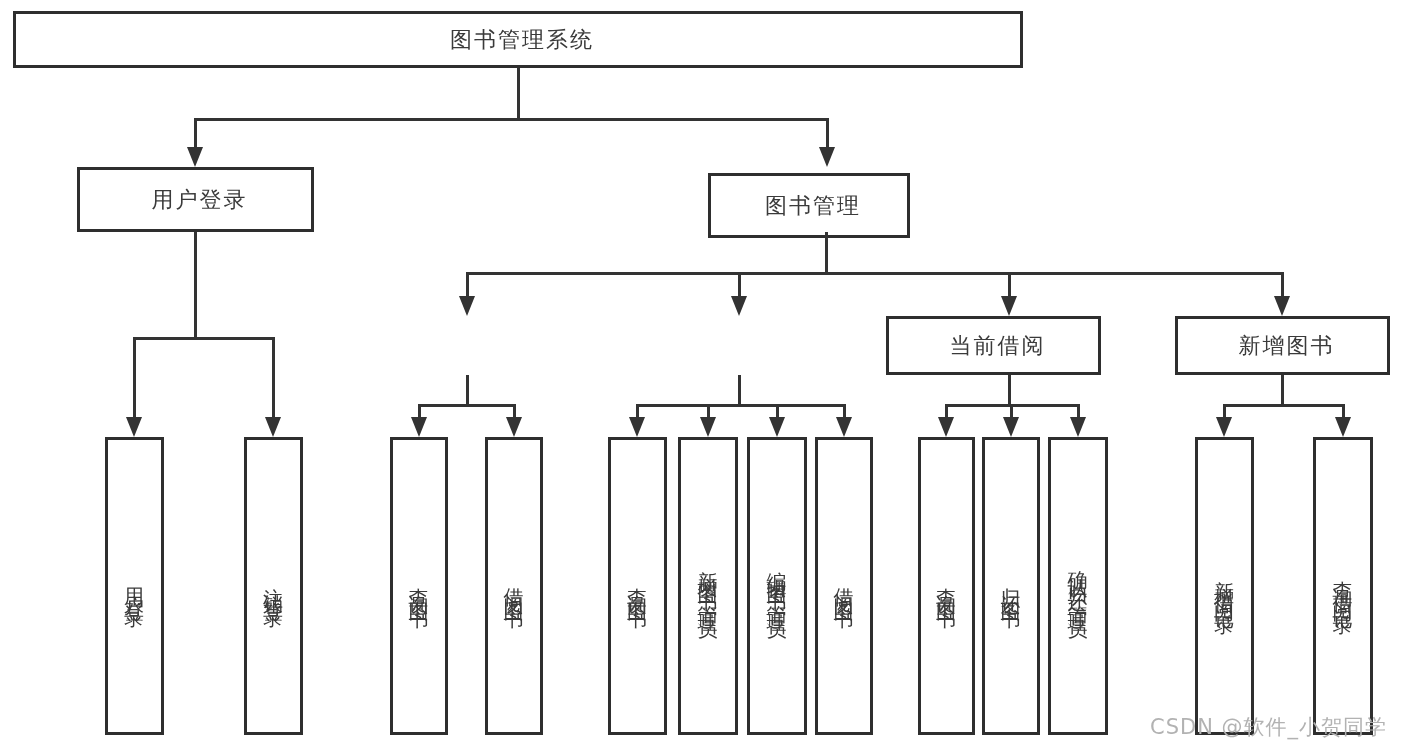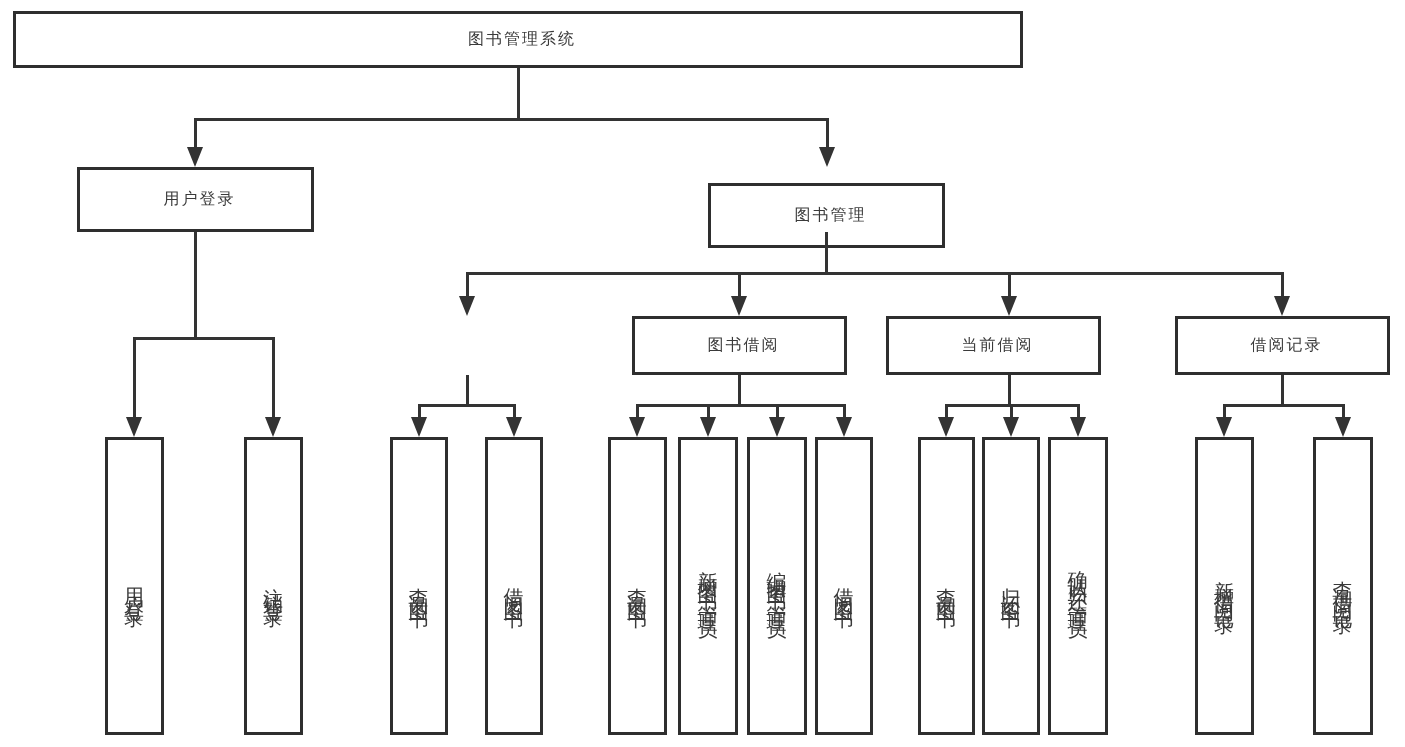--- a/index.html
+++ b/index.html
@@ -5,21 +5,21 @@
   html,body{margin:0;padding:0;background:#ffffff;}
   .canvas{
     position:relative;width:1405px;height:747px;background:#ffffff;overflow:hidden;
     font-family:"DejaVu Sans","Liberation Sans",sans-serif;
   }
   .box{
     position:absolute;box-sizing:border-box;background:#ffffff;
     border:3px solid #2e2e2e;color:#3a3a3a;
     display:flex;align-items:center;justify-content:center;
   }
-  .hbox{font-size:16px;letter-spacing:2px;white-space:nowrap;padding-left:8px;}
+  .hbox{font-size:22px;letter-spacing:2px;white-space:nowrap;padding-left:8px;}
   .vbox{font-size:20px;}
   .vbox .vtxt{
     writing-mode:vertical-rl;text-orientation:mixed;
     letter-spacing:7px;line-height:1;white-space:nowrap;
   }
   .vl{position:absolute;width:3px;background:#333333;}
   .hl{position:absolute;height:3px;background:#333333;}
   .arrow{
     position:absolute;width:0;height:0;
     border-left:8px solid transparent;border-right:8px solid transparent;
@@ -42,21 +42,21 @@
   <div class="vl" style="left:517px;top:68px;height:50px"></div>
   <div class="hl" style="left:194px;top:118px;width:635px"></div>
   <div class="vl" style="left:194px;top:118px;height:30px"></div>
   <div class="arrow" style="left:187px;top:147px"></div>
   <div class="vl" style="left:826px;top:118px;height:30px"></div>
   <div class="arrow" style="left:819px;top:147px"></div>
 
   <div class="box hbox" style="left:77px;top:167px;width:237px;height:65px">
     <span>用户登录</span>
   </div>
-  <div class="box hbox" style="left:708px;top:183px;width:237px;height:65px">
+  <div class="box hbox" style="left:708px;top:173px;width:202px;height:65px">
     <span>图书管理</span>
   </div>
 
   <div class="vl" style="left:194px;top:232px;height:105px"></div>
   <div class="hl" style="left:133px;top:337px;width:142px"></div>
   <div class="vl" style="left:133px;top:337px;height:82px"></div>
   <div class="arrow" style="left:126px;top:417px"></div>
   <div class="vl" style="left:272px;top:337px;height:82px"></div>
   <div class="arrow" style="left:265px;top:417px"></div>
 
@@ -64,28 +64,25 @@
   <div class="hl" style="left:466px;top:272px;width:818px"></div>
   <div class="vl" style="left:466px;top:272px;height:26px"></div>
   <div class="arrow" style="left:459px;top:296px"></div>
   <div class="vl" style="left:738px;top:272px;height:26px"></div>
   <div class="arrow" style="left:731px;top:296px"></div>
   <div class="vl" style="left:1008px;top:272px;height:26px"></div>
   <div class="arrow" style="left:1001px;top:296px"></div>
   <div class="vl" style="left:1281px;top:272px;height:26px"></div>
   <div class="arrow" style="left:1274px;top:296px"></div>
 
-  <div class="box hbox" style="left:632px;top:316px;width:215px;height:59px">
-    <span>图书借阅</span>
-  </div>
   <div class="box hbox" style="left:886px;top:316px;width:215px;height:59px">
     <span>当前借阅</span>
   </div>
   <div class="box hbox" style="left:1175px;top:316px;width:215px;height:59px">
-    <span>借阅记录</span>
+    <span>新增图书</span>
   </div>
 
   <div class="vl" style="left:466px;top:375px;height:29px"></div>
   <div class="hl" style="left:418px;top:404px;width:98px"></div>
   <div class="vl" style="left:418px;top:404px;height:14px"></div>
   <div class="arrow" style="left:411px;top:417px"></div>
   <div class="vl" style="left:513px;top:404px;height:14px"></div>
   <div class="arrow" style="left:506px;top:417px"></div>
 
   <div class="vl" style="left:738px;top:375px;height:29px"></div>
@@ -152,14 +149,15 @@
     <span class="vtxt">确认归还（管理员）</span>
   </div>
 
   <div class="box vbox" style="left:1195px;top:437px;width:59px;height:298px">
     <span class="vtxt">新增借阅记录</span>
   </div>
   <div class="box vbox" style="left:1313px;top:437px;width:60px;height:298px">
     <span class="vtxt">查询借阅记录</span>
   </div>
 
+  <div class="watermark">CSDN @软件_小贺同学</div>
 
 </div>
 
 </body></html>

